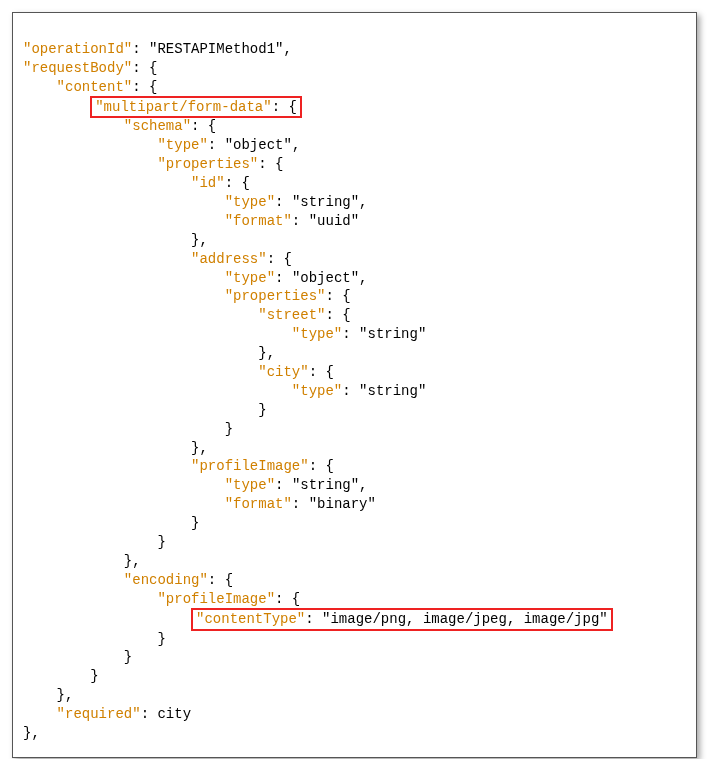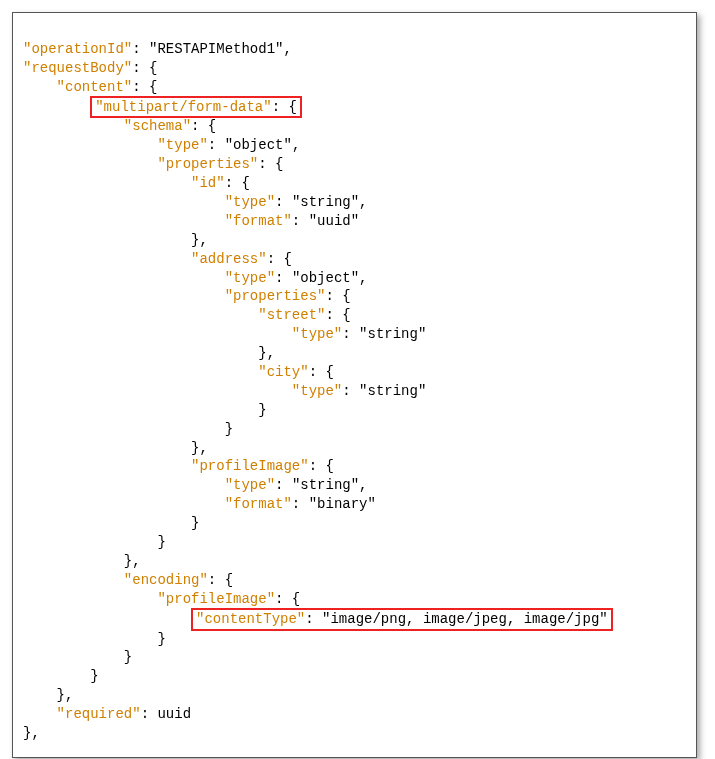--- a/index.html
+++ b/index.html
@@ -63,15 +63,15 @@
 <span>                    <span class="p">}</span></span>
 <span>                <span class="p">}</span></span>
 <span>            <span class="p">},</span></span>
 <span>            <span class="k">"encoding"</span><span class="p">: {</span></span>
 <span>                <span class="k">"profileImage"</span><span class="p">: {</span></span>
 <span>                    <span class="hl"><span class="k">"contentType"</span><span class="p">: </span><span class="s">"image/png, image/jpeg, image/jpg"</span></span></span>
 <span>                <span class="p">}</span></span>
 <span>            <span class="p">}</span></span>
 <span>        <span class="p">}</span></span>
 <span>    <span class="p">},</span></span>
-<span>    <span class="k">"required"</span><span class="p">: </span><span class="s">uuid</span></span>
+<span>    <span class="k">"required"</span><span class="p">: </span><span class="s">city</span></span>
 <span><span class="p">},</span></span>
 </div>
 
 </body></html>

